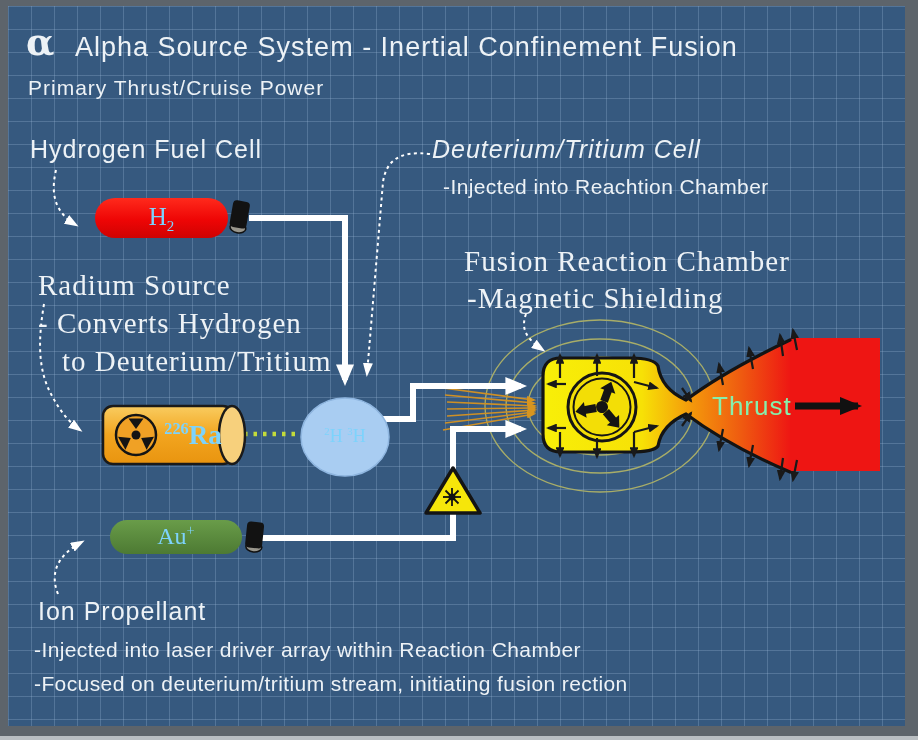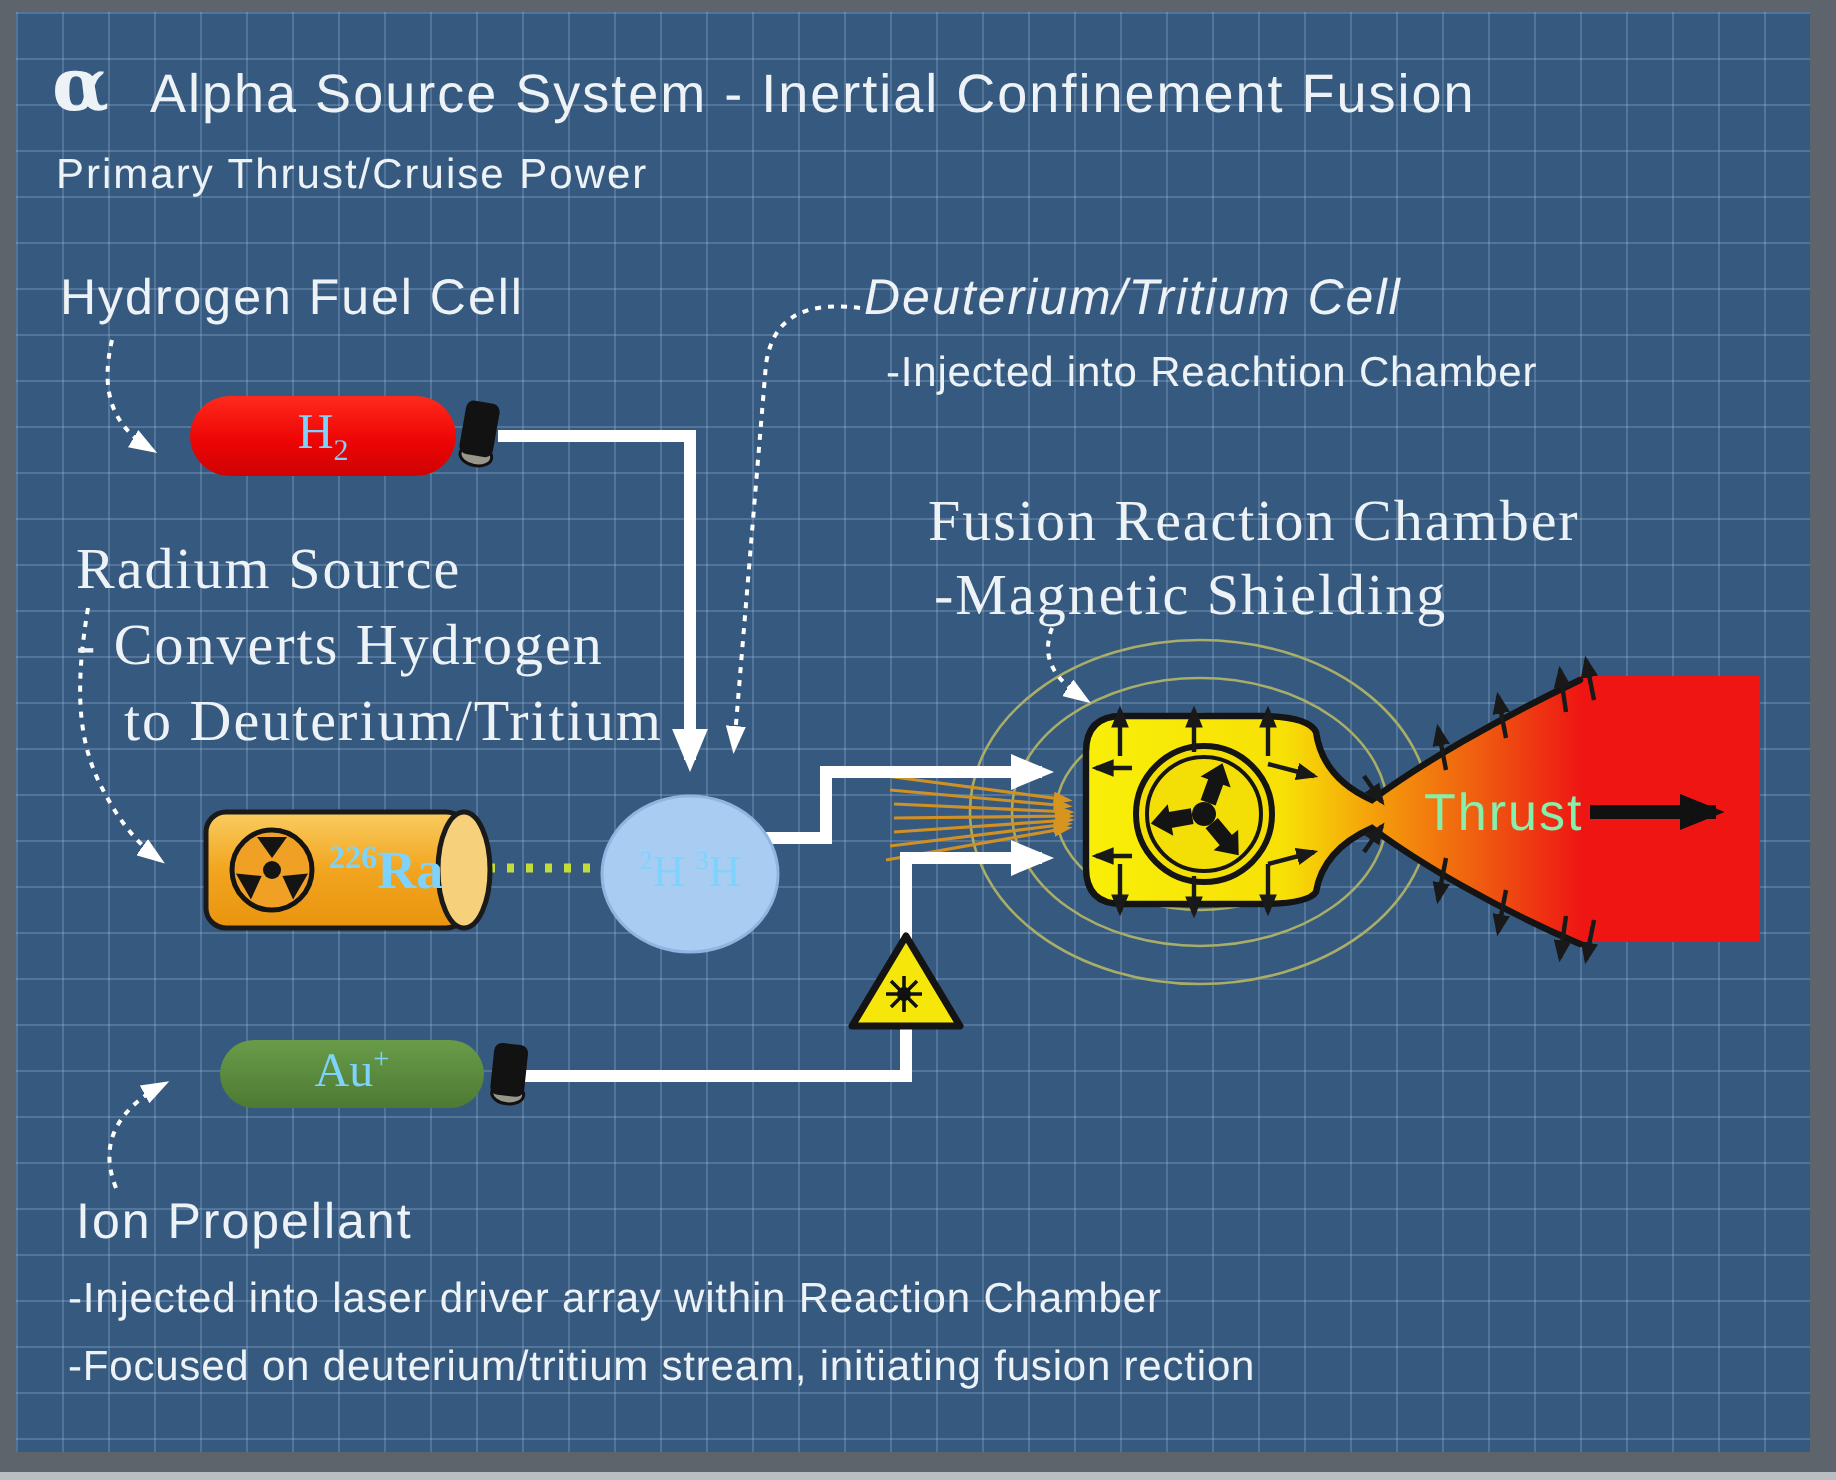--- a/index.html
+++ b/index.html
@@ -229,19 +229,19 @@
   <div class="txt t-small" style="left:34px;top:638px;">-Injected into laser driver array within Reaction Chamber</div>
   <div class="txt t-small" style="left:34px;top:672px;">-Focused on deuterium/tritium stream, initiating fusion rection</div>
   <div class="txt t-thrust" style="left:712px;top:392px;">Thrust</div>
 
   <div class="chem" style="left:95px;top:197px;width:133px;height:40px;font-size:25px;">
     <span><span>H</span><sub>2</sub></span>
   </div>
   <div class="chem" style="left:148px;top:415px;width:90px;height:40px;font-size:27px;font-weight:bold;">
     <span><sup>226</sup><span>Ra</span></span>
   </div>
-  <div class="chem" style="left:301px;top:416px;width:88px;height:40px;font-size:22px;">
+  <div class="chem" style="left:301px;top:416px;width:88px;height:40px;font-size:18px;">
     <span><sup>2</sup><span>H</span>&nbsp;<sup>3</sup><span>H</span></span>
   </div>
   <div class="chem" style="left:110px;top:519px;width:132px;height:34px;font-size:24px;justify-content:center;">
     <span><span>Au</span><sup>+</sup></span>
   </div>
 </div>
 
 </body></html>

